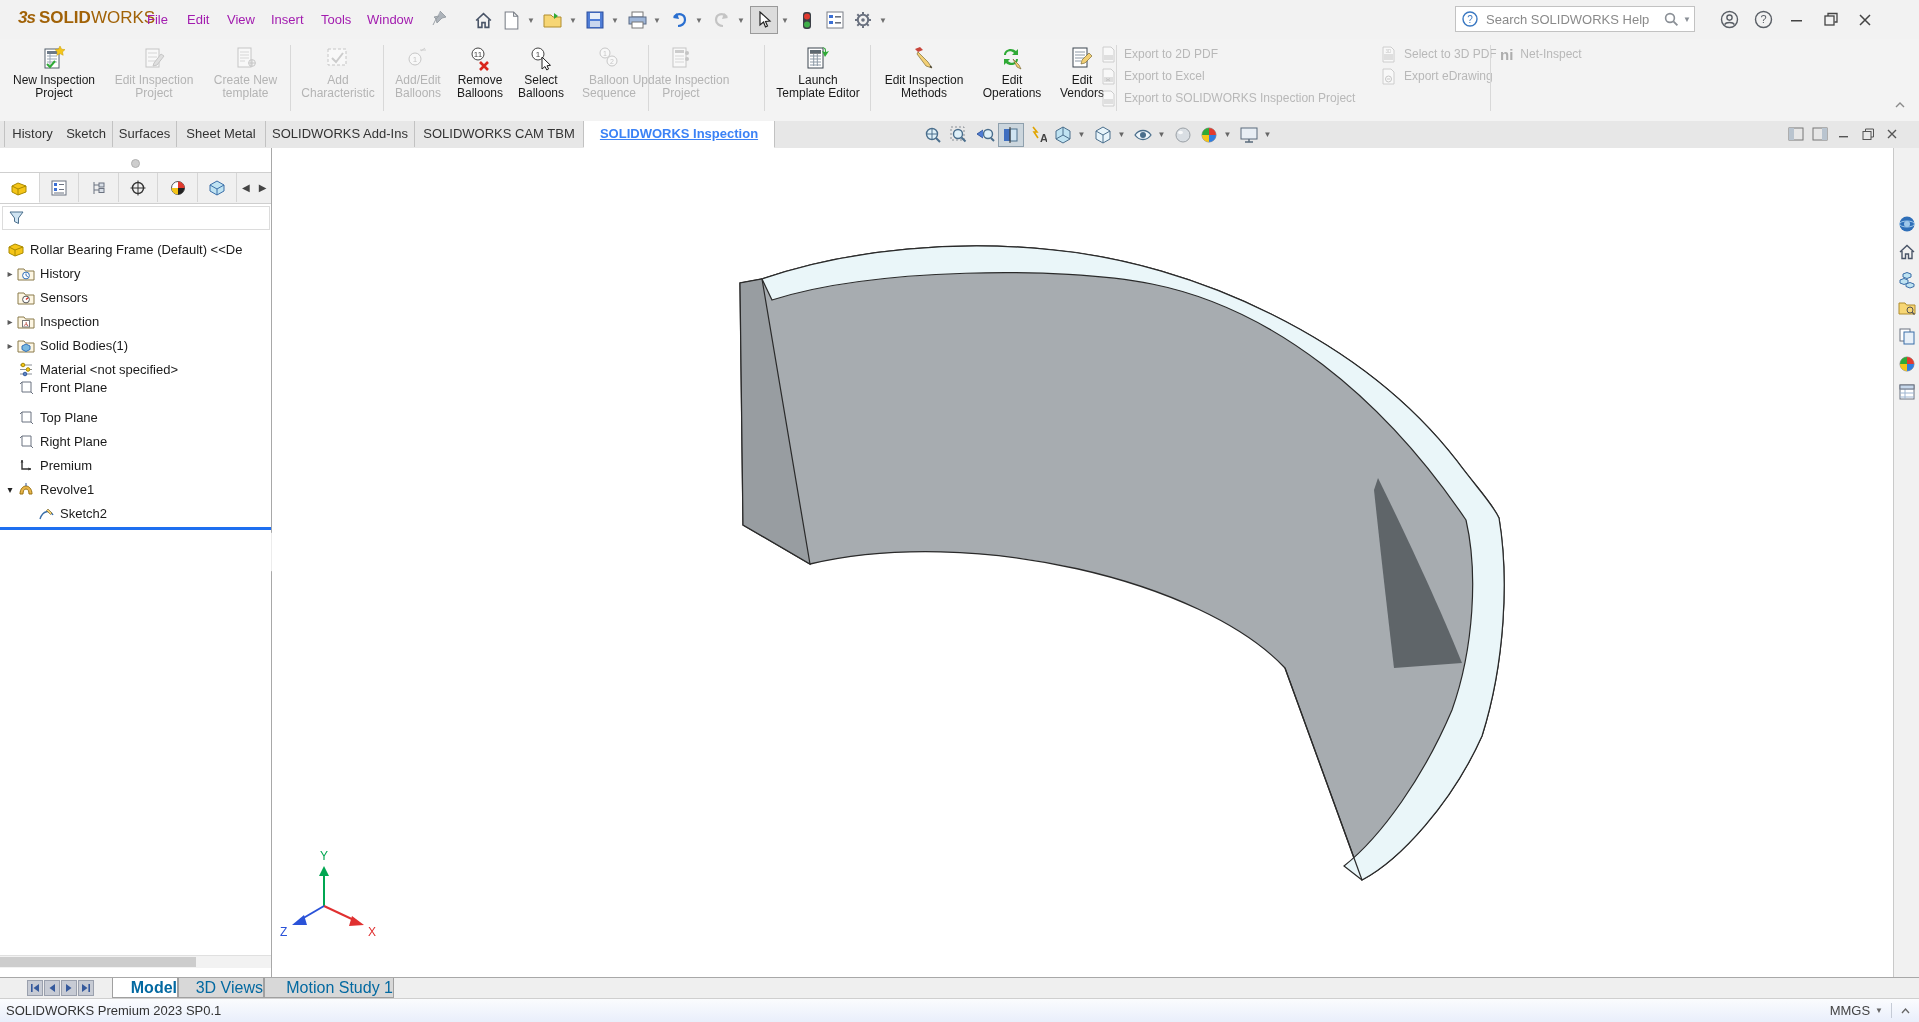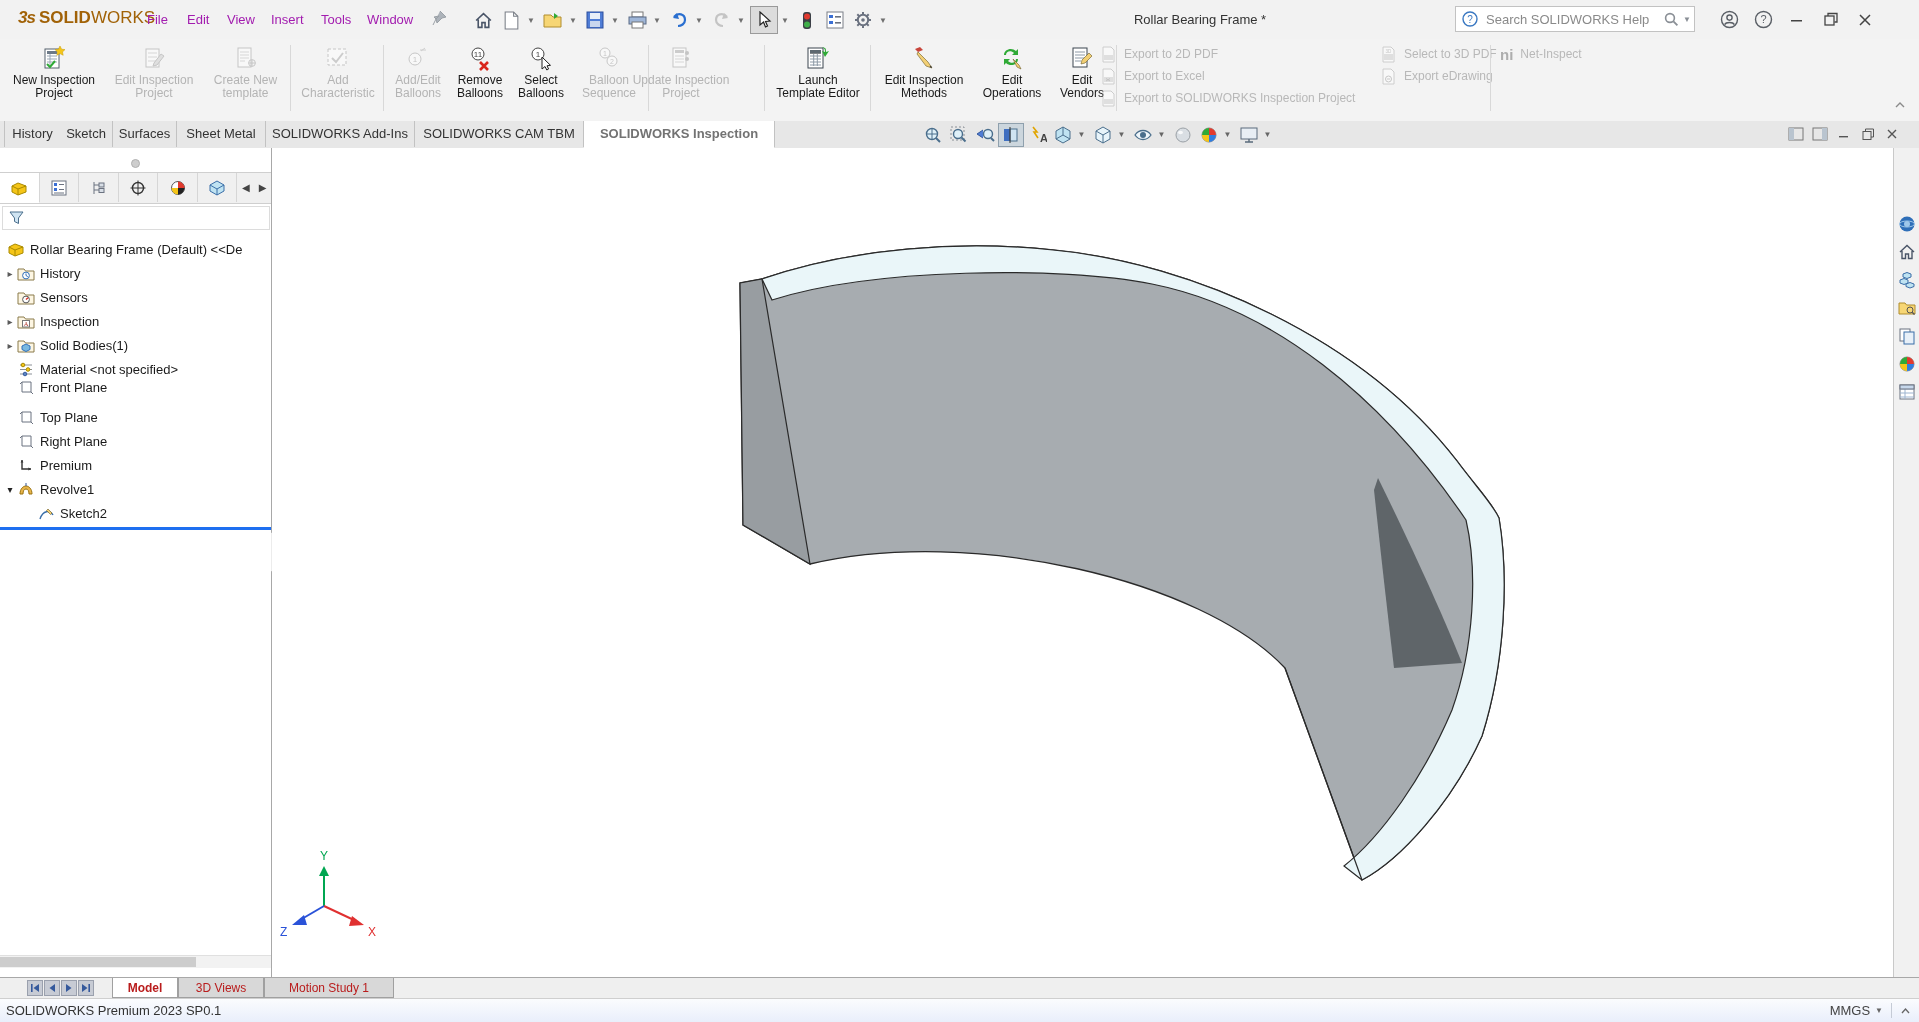--- a/index.html
+++ b/index.html
@@ -30,21 +30,21 @@
   .rbtn .rlbl{font-size:12px;line-height:13px;margin-top:3px;color:#1a1a1a;}
   .rbtn.off .rlbl{color:#b4b4b4;}
   .rsep{position:absolute;top:6px;width:1px;height:66px;background:#d8d8d8;}
   .xrow{position:absolute;height:18px;display:flex;align-items:center;font-size:12px;color:#b8b8b8;white-space:nowrap;}
   .xrow .xic{margin-right:7px;}
   #ribbon-collapse{position:absolute;left:1894px;top:62px;color:#8a8a8a;}
   
   #tabrow{position:absolute;left:0;top:121px;width:1919px;height:27px;background:#e7e7e7;border-bottom:1px solid #b5b5b5;}
   .ctab{position:absolute;top:0;height:26px;line-height:26px;font-size:13px;color:#333;text-align:center;border-right:1px solid #c2c2c2;background:#e7e7e7;padding:0 10px;}
   .ctab.first{border-left:1px solid #c2c2c2;}
-  .ctab.active{background:#fff;font-weight:bold;border-bottom:1px solid #fff;color:#737373;}
+  .ctab.active{background:#fff;font-weight:bold;border-bottom:1px solid #fff;color:#3b82f6;text-decoration:underline;}
   .hud{position:absolute;top:1px;height:25px;display:flex;align-items:center;left:920px;}
   .hudbtn{width:26px;height:24px;display:flex;align-items:center;justify-content:center;}
   .hudbtn.hudon{background:#ccd6dd;border:1px solid #8fa0ad;box-sizing:border-box;}
   .hudd{width:11px;height:24px;font-size:8px;color:#666;display:flex;align-items:center;justify-content:center;margin-right:3px;}
   .winctl{position:absolute;top:3px;display:flex;align-items:center;color:#555;}
   .wbtn{width:24px;height:20px;display:flex;align-items:center;justify-content:center;}
   
   #main{position:absolute;left:0;top:148px;width:1919px;height:829px;}
   #panel{position:absolute;left:0;top:0;width:272px;height:829px;background:#fff;border-right:1px solid #a8a8a8;box-sizing:border-box;}
   #panel-dot{position:absolute;left:131px;top:11px;width:7px;height:7px;border-radius:50%;background:#cdcdcd;border:1px solid #b0b0b0;}
@@ -60,21 +60,21 @@
   #hscroll{position:absolute;left:0;top:807px;width:271px;height:12px;background:#f2f2f2;border-top:1px solid #e0e0e0;}
   #hthumb{position:absolute;left:0;top:1px;width:196px;height:10px;background:#cdcdcd;}
   #splitter-pill{position:absolute;left:271px;top:384px;width:11px;height:38px;background:#ececec;border:1px solid #b5b5b5;border-left:none;border-radius:0 6px 6px 0;}
   #splitter-pill i{display:block;width:3px;height:3px;background:#9a9a9a;border-radius:50%;margin:4px auto 0;}
   #viewport{position:absolute;left:272px;top:0;width:1621px;height:829px;background:#fff;overflow:hidden;}
   #taskpane{position:absolute;left:1893px;top:0;width:26px;height:829px;background:#f1f1f1;border-left:1px solid #c9c9c9;box-sizing:border-box;}
   .tpicon{width:25px;height:28px;display:flex;align-items:center;justify-content:center;}
   
   #bottombar{position:absolute;left:0;top:977px;width:1919px;height:21px;background:#efefef;border-top:1px solid #a8a8a8;}
   .nav{position:absolute;top:2px;width:16px;height:16px;background:#c7cbd4;border:1px solid #9aa0ad;display:flex;align-items:center;justify-content:center;box-sizing:border-box;}
-  .btab{position:absolute;top:0;height:20px;line-height:20px;font-size:12px;color:#b91c1c;text-align:center;background:#d8d8d8;border:1px solid #a0a0a0;border-top:none;box-sizing:border-box;}
+  .btab{position:absolute;top:0;height:20px;line-height:20px;font-size:16px;color:#0369a1;text-align:right;background:#d8d8d8;border:1px solid #a0a0a0;border-top:none;box-sizing:border-box;}
   .btab.active{background:#fff;font-weight:bold;}
   #statusbar{position:absolute;left:0;top:998px;width:1919px;height:24px;background:linear-gradient(#fbfcfe,#e8eefb);border-top:1px solid #cfcfcf;font-size:13px;color:#333;text-align:center;}
   #status-left{position:absolute;left:6px;top:0;line-height:23px;}
   #status-right{position:absolute;right:8px;top:0;height:23px;display:flex;align-items:center;color:#444;}
   #status-right .sep{width:1px;height:15px;background:#c5cbd6;margin:0 8px;}
   svg{display:block;}
 </style>
 </head>
 <body>
 
@@ -170,21 +170,20 @@
           <svg width="18" height="18" viewBox="0 0 18 18">
             <circle cx="9" cy="9" r="5.2" fill="none" stroke="#6b7280" stroke-width="2"></circle>
             <g stroke="#6b7280" stroke-width="2">
               <path d="M9 1v3M9 14v3M1 9h3M14 9h3M3.3 3.3l2.1 2.1M12.6 12.6l2.1 2.1M14.7 3.3l-2.1 2.1M5.4 12.6l-2.1 2.1"></path>
             </g>
             <circle cx="9" cy="9" r="1.8" fill="#6b7280"></circle>
           </svg>
         </span>
         <span class="qdd">▼</span>
     </div>
-    <div id="doc-title">Rollar Bearing Frame *</div>
     <div id="searchbox">
       <span style="margin-right:6px">
           <svg width="16" height="16" viewBox="0 0 16 16">
             <circle cx="8" cy="8" r="7" fill="#fff" stroke="#3a78c2" stroke-width="1.4"></circle>
             <text x="8" y="11.5" font-size="10" text-anchor="middle" fill="#3a78c2" font-family="Liberation Sans">?</text>
           </svg>
         </span>
       <input placeholder="Search SOLIDWORKS Help" style="">
       <span>
           <svg width="15" height="15" viewBox="0 0 15 15">

